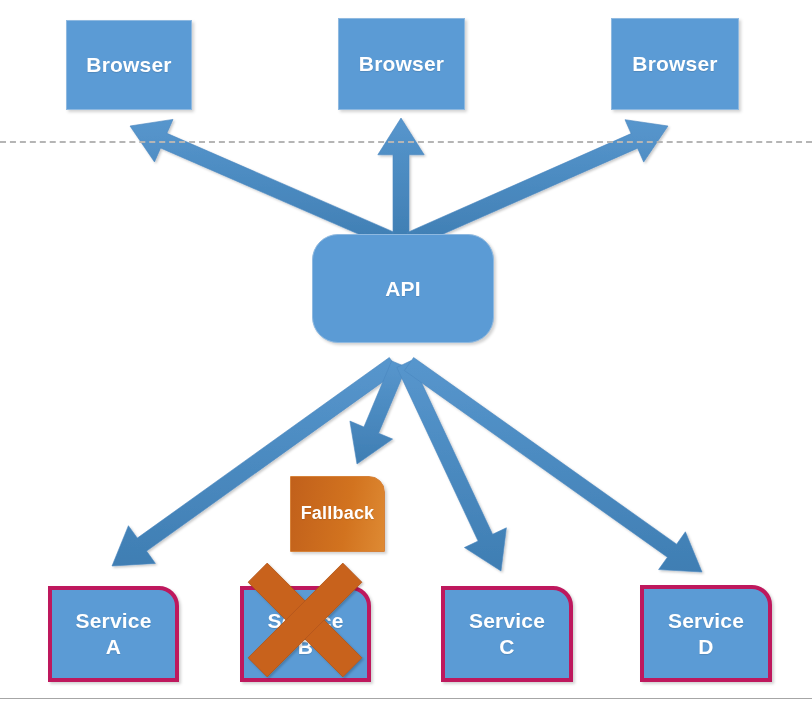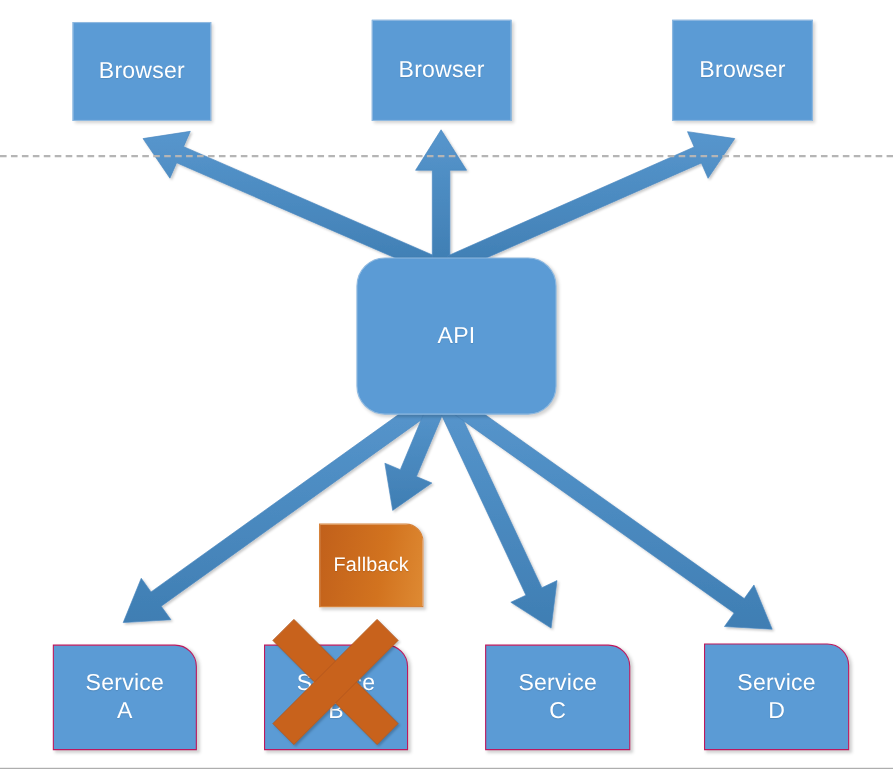--- a/index.html
+++ b/index.html
@@ -30,28 +30,29 @@
     display: flex;
     align-items: center;
     justify-content: center;
     text-align: center;
     color: #ffffff;
     font-size: 21px;
     line-height: 1.22;
     letter-spacing: 0.2px;
     z-index: 3;
     box-shadow: 2px 2px 3px rgba(0,0,0,0.18);
+    font-weight: bold;
   }
   .node-browser {
     background: #5B9BD5;
     border: 1px solid #8FB9E0;
   }
   .node-service {
     background: #5B9BD5;
-    border: 1px solid #be185d;
+    border: 4px solid #be185d;
     border-top-right-radius: 20px;
   }
   .node-api {
     background: #5B9BD5;
     border: 1px solid #8FB9E0;
     border-radius: 26px;
   }
   .node-fallback {
     background: linear-gradient(100deg, #C1601B 0%, #D2731F 60%, #DE8A33 100%);
     border: 1px solid #D6823A;
@@ -120,21 +121,21 @@
   </div>
 
   <div class="node node-browser" style="left:338px; top:18px; width:127px; height:92px;">
     <span class="node-label">Browser</span>
   </div>
 
   <div class="node node-browser" style="left:611px; top:18px; width:128px; height:92px;">
     <span class="node-label">Browser</span>
   </div>
 
-  <div class="node node-api" style="left:324px; top:234px; width:182px; height:143px;">
+  <div class="node node-api" style="left:312px; top:234px; width:182px; height:109px;">
     <span class="node-label">API</span>
   </div>
 
   <div class="node node-fallback" style="left:290px; top:476px; width:95px; height:76px;">
     <span class="node-label">Fallback</span>
   </div>
 
   <div class="node node-service" style="left:48px; top:586px; width:131px; height:96px;">
     <span class="node-label">Service
 A</span>

